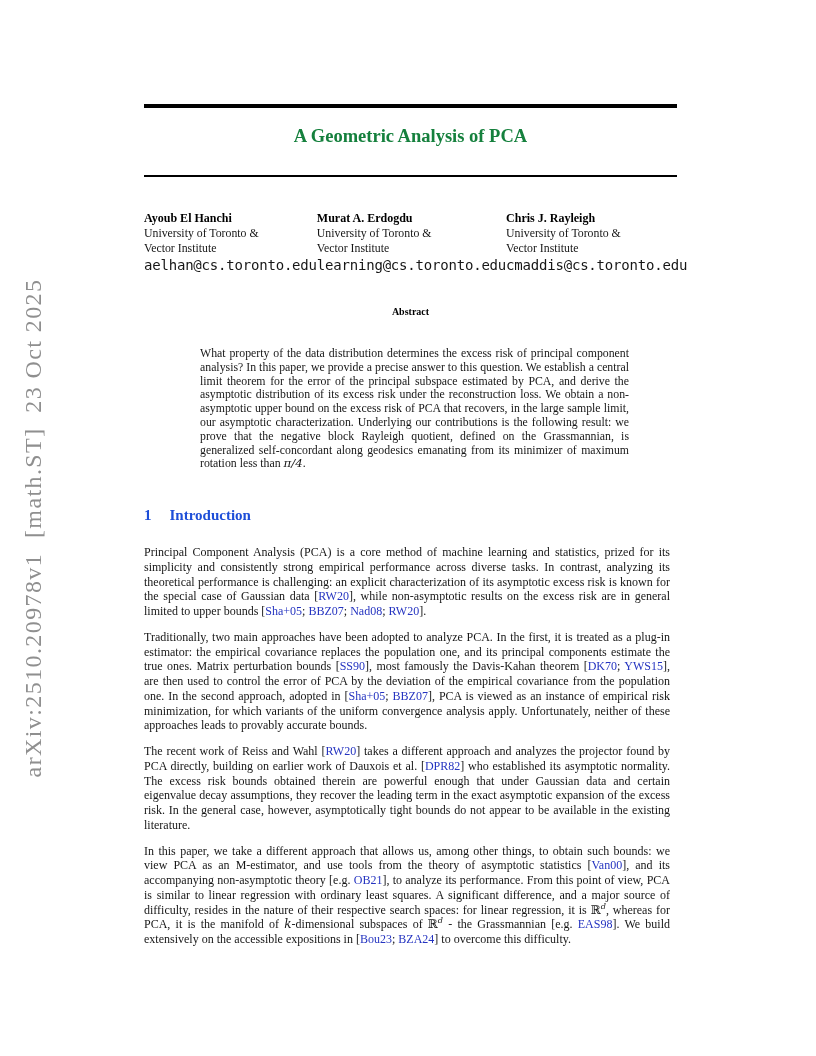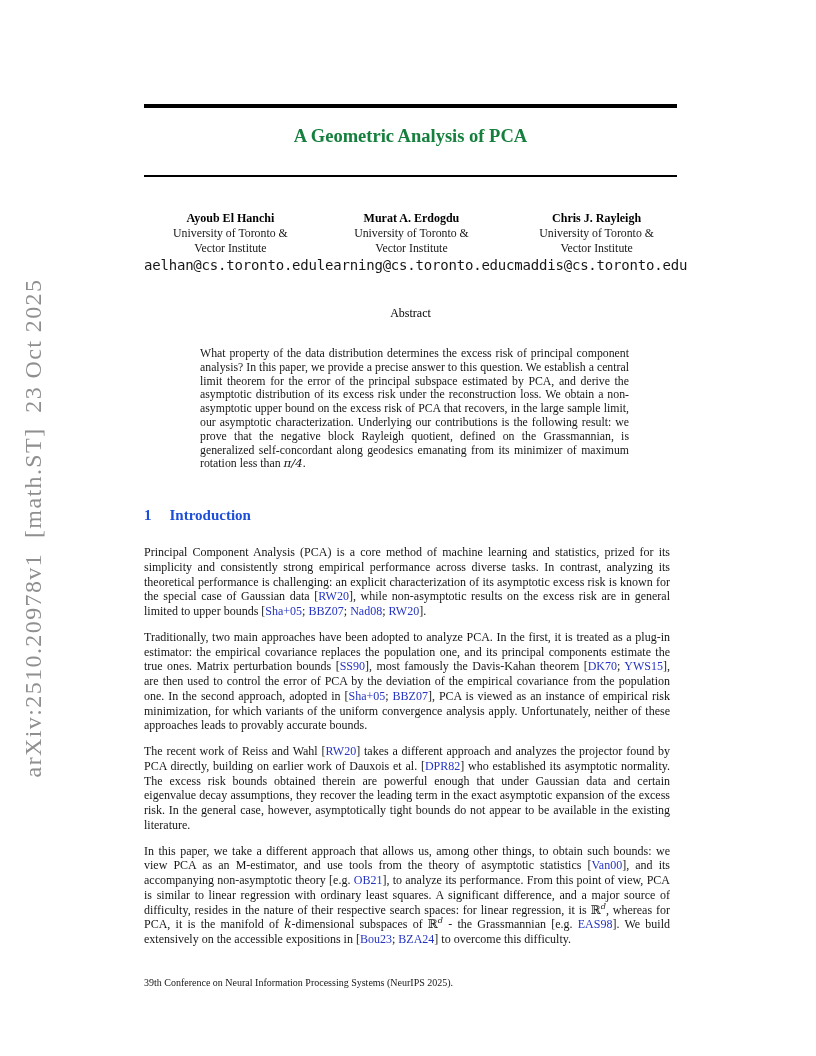--- a/index.html
+++ b/index.html
@@ -14,27 +14,27 @@
     font-family:"Liberation Serif",serif;
   }
   .content{position:absolute;left:144px;top:0;width:533px;height:1056px;}
   .rule-thick{position:absolute;left:0;top:104px;width:533px;height:4px;background:#000;}
   .rule-thin{position:absolute;left:0;top:175px;width:533px;height:1.5px;background:#000;}
   .paper-title{
     position:absolute;left:0;top:126px;width:533px;margin:0;
     text-align:center;font-size:18.5px;font-weight:bold;color:#15803d;
   }
   .authors{position:absolute;left:0;top:211px;width:533px;display:flex;}
-  .author-col{flex:1;text-align:center;line-height:15px;}
+  .author-col{flex:1;text-align:left;line-height:15px;}
   .author-name{font-weight:bold;font-size:12px;color:#000;}
   .author-affil{font-size:11.8px;}
   .author-email{font-family:"DejaVu Sans Mono",monospace;font-size:14px;letter-spacing:-0.2px;margin-top:2px;}
   .abstract-heading{
     position:absolute;left:0;top:306px;width:533px;margin:0;
-    text-align:center;font-size:12px;font-weight:normal;color:#000;
+    text-align:center;font-size:10px;font-weight:bold;color:#000;
   }
   .abstract-body{
     position:absolute;left:52px;top:343px;width:429px;margin:4px;
     font-size:11.8px;line-height:13.8px;text-align:justify;
   }
   .section-heading{
     position:absolute;left:0;top:507px;width:533px;margin:0;
     font-size:15px;font-weight:bold;color:#1d4ed8;
   }
   .section-heading .sec-num{margin-right:18px;}
@@ -90,16 +90,15 @@
       <span class="sec-num">1</span><span>Introduction</span>
     </h2>
 
     <div class="body-paragraphs" id="paragraphs">
         <p><span>Principal Component Analysis (PCA) is a core method of machine learning and statistics, prized for its simplicity and consistently strong empirical performance across diverse tasks. In contrast, analyzing its theoretical performance is challenging: an explicit characterization of its asymptotic excess risk is known for the special case of Gaussian data [</span><span class="cite" style="color: rgb(36, 51, 192);">RW20</span><span>], while non-asymptotic results on the excess risk are in general limited to upper bounds [</span><span class="cite" style="color: rgb(36, 51, 192);">Sha+05</span><span>; </span><span class="cite" style="color: rgb(36, 51, 192);">BBZ07</span><span>; </span><span class="cite" style="color: rgb(36, 51, 192);">Nad08</span><span>; </span><span class="cite" style="color: rgb(36, 51, 192);">RW20</span><span>].</span></p>
         <p><span>Traditionally, two main approaches have been adopted to analyze PCA. In the first, it is treated as a plug-in estimator: the empirical covariance replaces the population one, and its principal components estimate the true ones. Matrix perturbation bounds [</span><span class="cite" style="color: rgb(36, 51, 192);">SS90</span><span>], most famously the Davis-Kahan theorem [</span><span class="cite" style="color: rgb(36, 51, 192);">DK70</span><span>; </span><span class="cite" style="color: rgb(36, 51, 192);">YWS15</span><span>], are then used to control the error of PCA by the deviation of the empirical covariance from the population one. In the second approach, adopted in [</span><span class="cite" style="color: rgb(36, 51, 192);">Sha+05</span><span>; </span><span class="cite" style="color: rgb(36, 51, 192);">BBZ07</span><span>], PCA is viewed as an instance of empirical risk minimization, for which variants of the uniform convergence analysis apply. Unfortunately, neither of these approaches leads to provably accurate bounds.</span></p>
         <p><span>The recent work of Reiss and Wahl [</span><span class="cite" style="color: rgb(36, 51, 192);">RW20</span><span>] takes a different approach and analyzes the projector found by PCA directly, building on earlier work of Dauxois et al. [</span><span class="cite" style="color: rgb(36, 51, 192);">DPR82</span><span>] who established its asymptotic normality. The excess risk bounds obtained therein are powerful enough that under Gaussian data and certain eigenvalue decay assumptions, they recover the leading term in the exact asymptotic expansion of the excess risk. In the general case, however, asymptotically tight bounds do not appear to be available in the existing literature.</span></p>
         <p><span>In this paper, we take a different approach that allows us, among other things, to obtain such bounds: we view PCA as an M-estimator, and use tools from the theory of asymptotic statistics [</span><span class="cite" style="color: rgb(36, 51, 192);">Van00</span><span>], and its accompanying non-asymptotic theory [e.g. </span><span class="cite" style="color: rgb(36, 51, 192);">OB21</span><span>], to analyze its performance. From this point of view, PCA is similar to linear regression with ordinary least squares. A significant difference, and a major source of difficulty, resides in the nature of their respective search spaces: for linear regression, it is </span><span class="math-bb">ℝ</span><span class="msup">d</span><span>, whereas for PCA, it is the manifold of </span><span class="math">k</span><span>-dimensional subspaces of </span><span class="math-bb">ℝ</span><span class="msup">d</span><span> - the Grassmannian [e.g. </span><span class="cite" style="color: rgb(36, 51, 192);">EAS98</span><span>]. We build extensively on the accessible expositions in [</span><span class="cite" style="color: rgb(36, 51, 192);">Bou23</span><span>; </span><span class="cite" style="color: rgb(36, 51, 192);">BZA24</span><span>] to overcome this difficulty.</span></p>
       </div>
 
-    <div class="footer-note">39th Conference on Neural Information Processing Systems (NeurIPS 2025).</div>
 
   </div>
 </div>
 
 </body></html>

